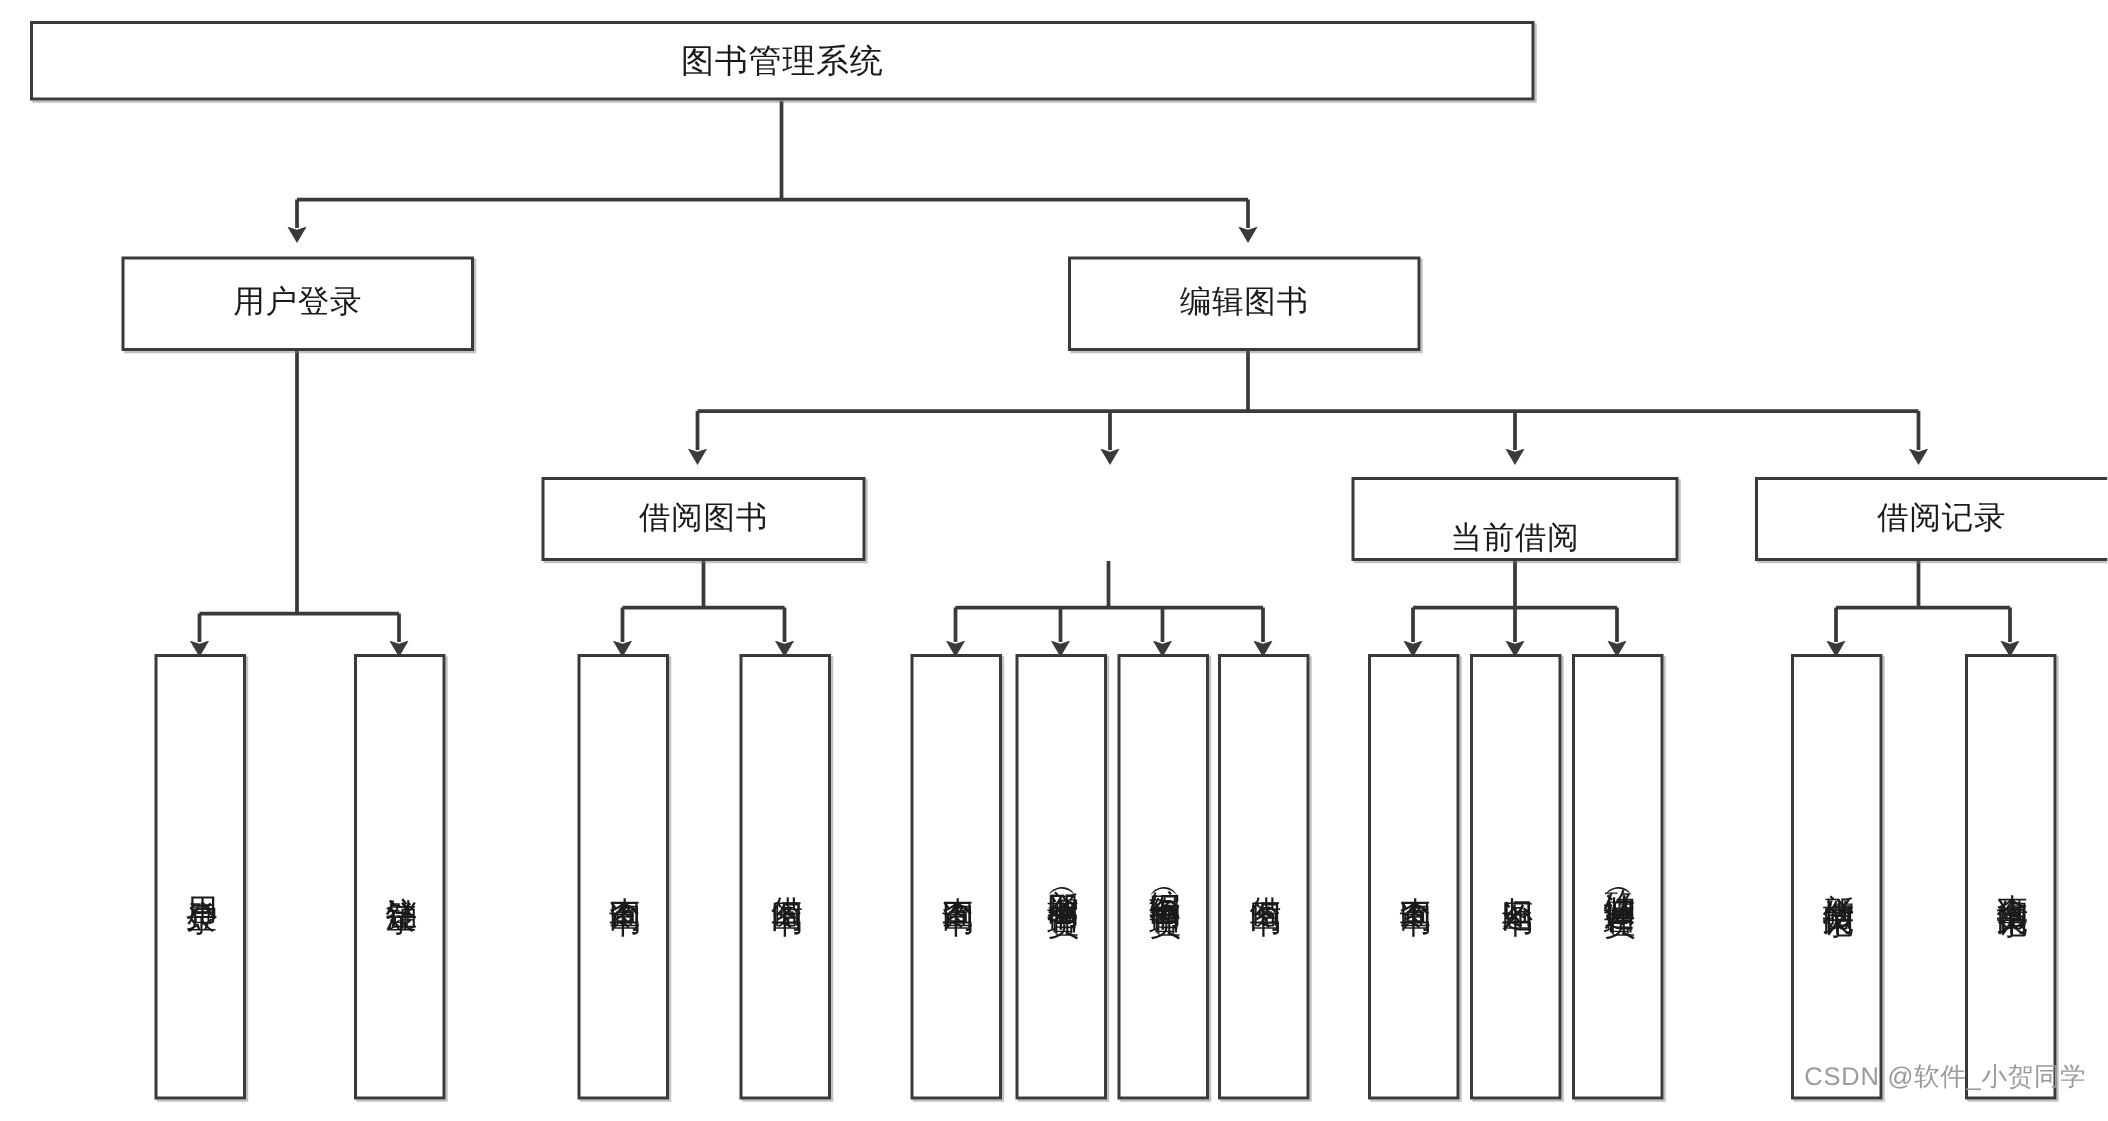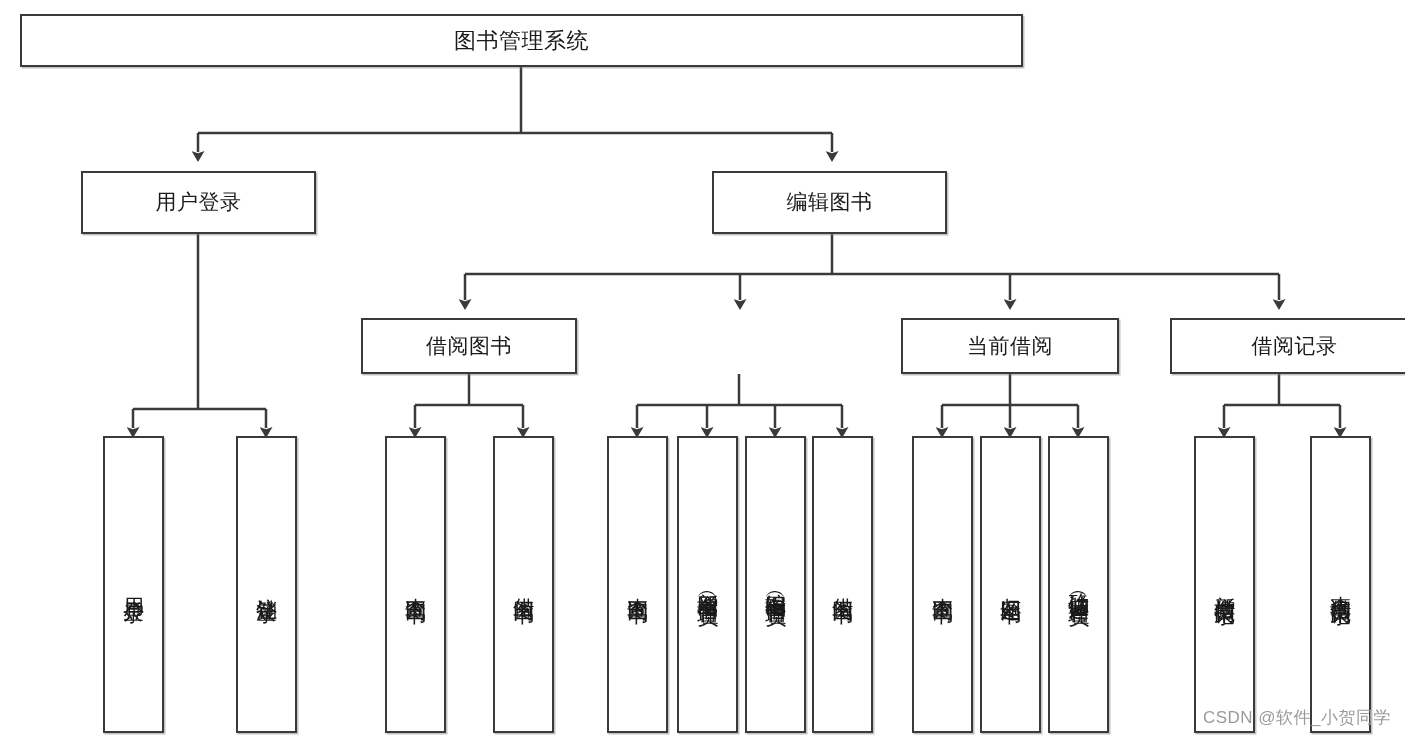--- a/index.html
+++ b/index.html
@@ -124,21 +124,21 @@
   <div class="node" style="left:81px; top:171px; width:235px; height:63px;">
     <span class="lbl">用户登录</span>
   </div>
   <div class="node" style="left:712px; top:171px; width:235px; height:63px;">
     <span class="lbl">编辑图书</span>
   </div>
 
   <div class="node" style="left:361px; top:318px; width:216px; height:56px;">
     <span class="lbl">借阅图书</span>
   </div>
-  <div class="node" style="left:901px; top:318px; width:218px; height:56px;">
+  <div class="node" style="left:901px; top:318px; width:218px; height:56px;align-items:flex-end;">
     <span class="lbl">当前借阅</span>
   </div>
   <div class="node" style="left:1170px; top:318px; width:249px; height:56px;">
     <span class="lbl">借阅记录</span>
   </div>
 
   <div class="node vertical" style="left:103px; top:436px; width:61px; height:297px;">
     <span class="lbl">用户登录</span>
   </div>
   <div class="node vertical" style="left:236px; top:436px; width:61px; height:297px;">

